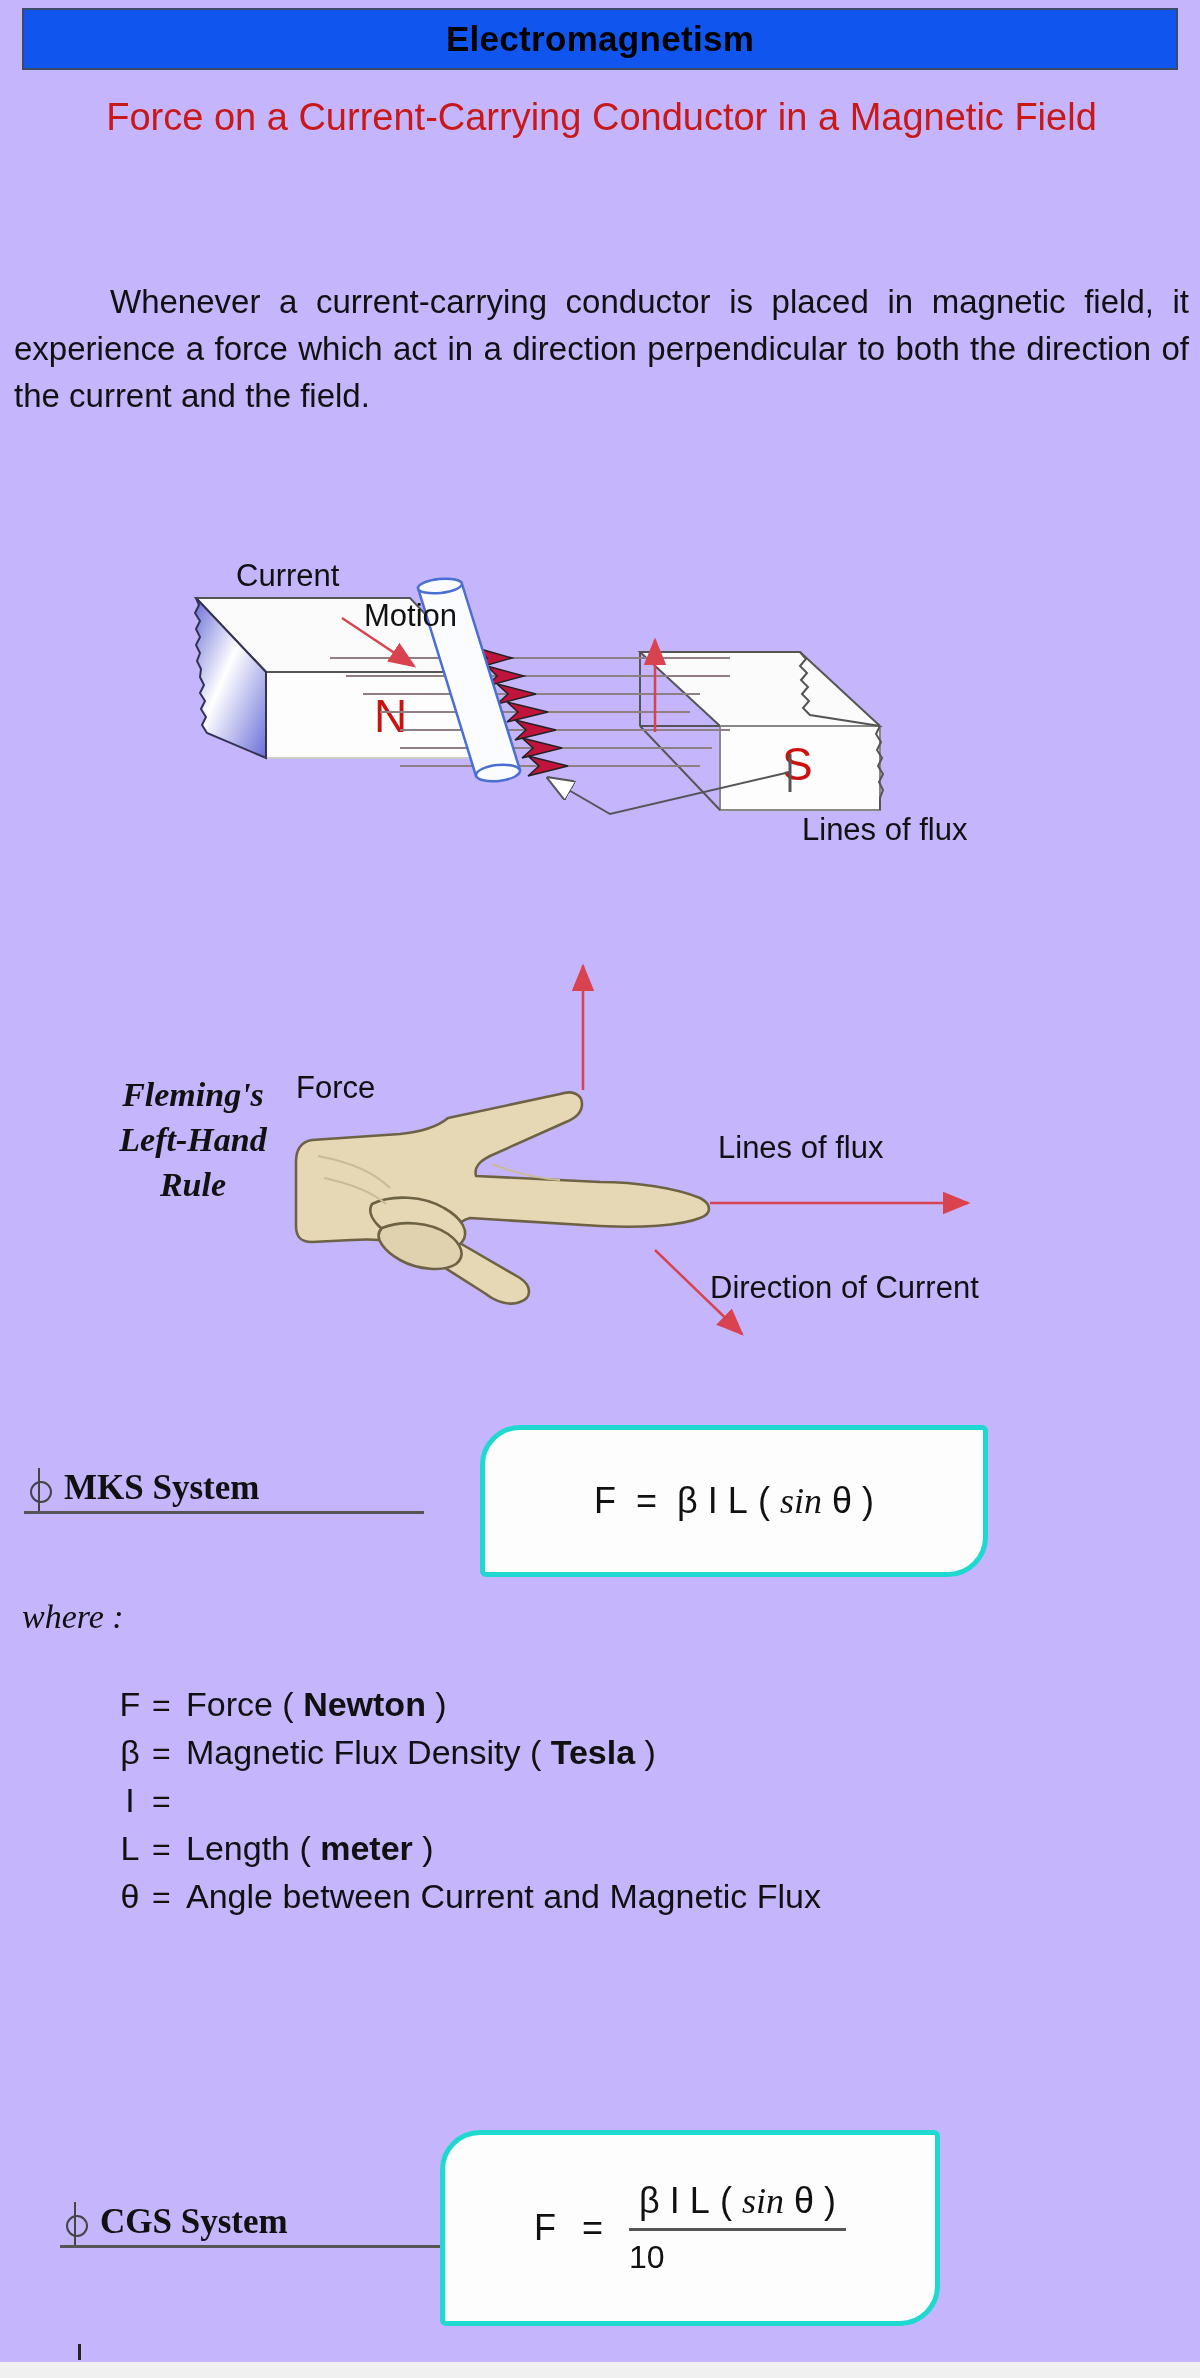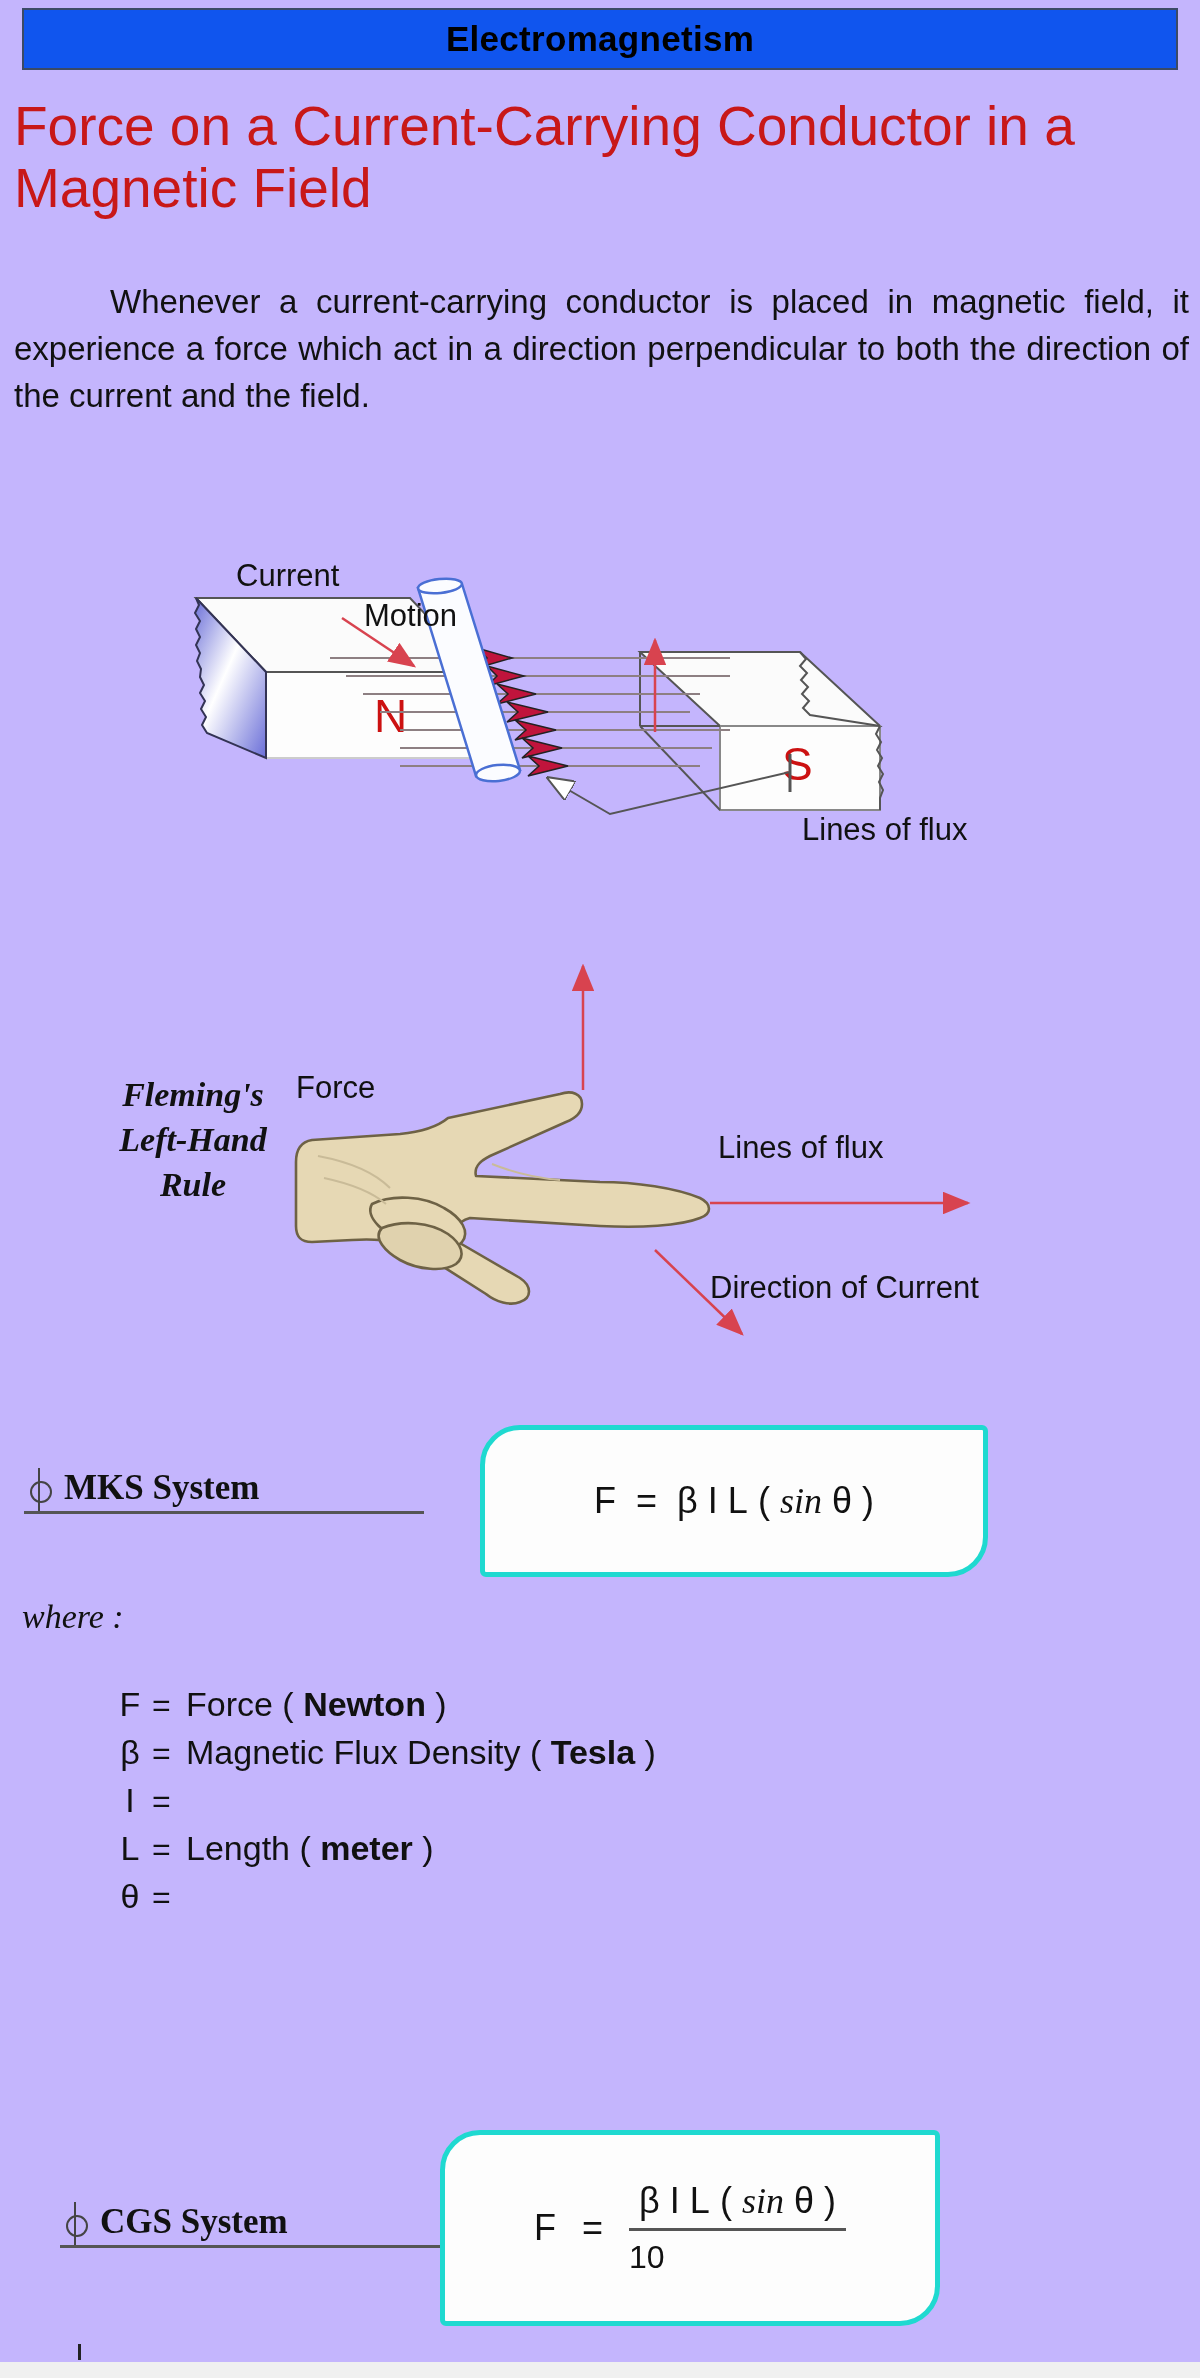--- a/index.html
+++ b/index.html
@@ -37,24 +37,25 @@
     font-family: "Liberation Sans", sans-serif;
   }
 
   
   .heading {
     position: absolute;
     left: 14px;
     top: 96px;
     width: 1175px;
     color: #c81818;
-    font-size: 55px;
+    font-size: 38px;
     line-height: 1.12;
     font-family: "Liberation Sans", sans-serif;
     font-weight: normal;
+    text-align: center;
   }
 
   
   .para {
     position: absolute;
     left: 14px;
     top: 278;
     width: 1175px;
     color: #111111;
     font-size: 33px;
@@ -453,20 +454,21 @@
       <span class="defeq">=</span>
     </div>
     <div class="defrow">
       <span class="defsym">L</span>
       <span class="defeq">=</span>
       <span class="deftext"><span>Length ( </span><b>meter</b><span> )</span></span>
     </div>
     <div class="defrow">
       <span class="defsym">θ</span>
       <span class="defeq">=</span>
+      <span class="deftext"><span>Angle between Current and Magnetic Flux</span><b></b><span></span></span>
     </div>
   </div>
 
   <div class="sys-label-wrap" style="left:60px; top:2202px;">
     <div class="sys-marker"></div>
     <div class="sys-text">CGS System</div>
   </div>
   <div class="sys-rule" style="left:60px; top:2245px; width:400px;"></div>
 
   <div class="formula-box cgs">

